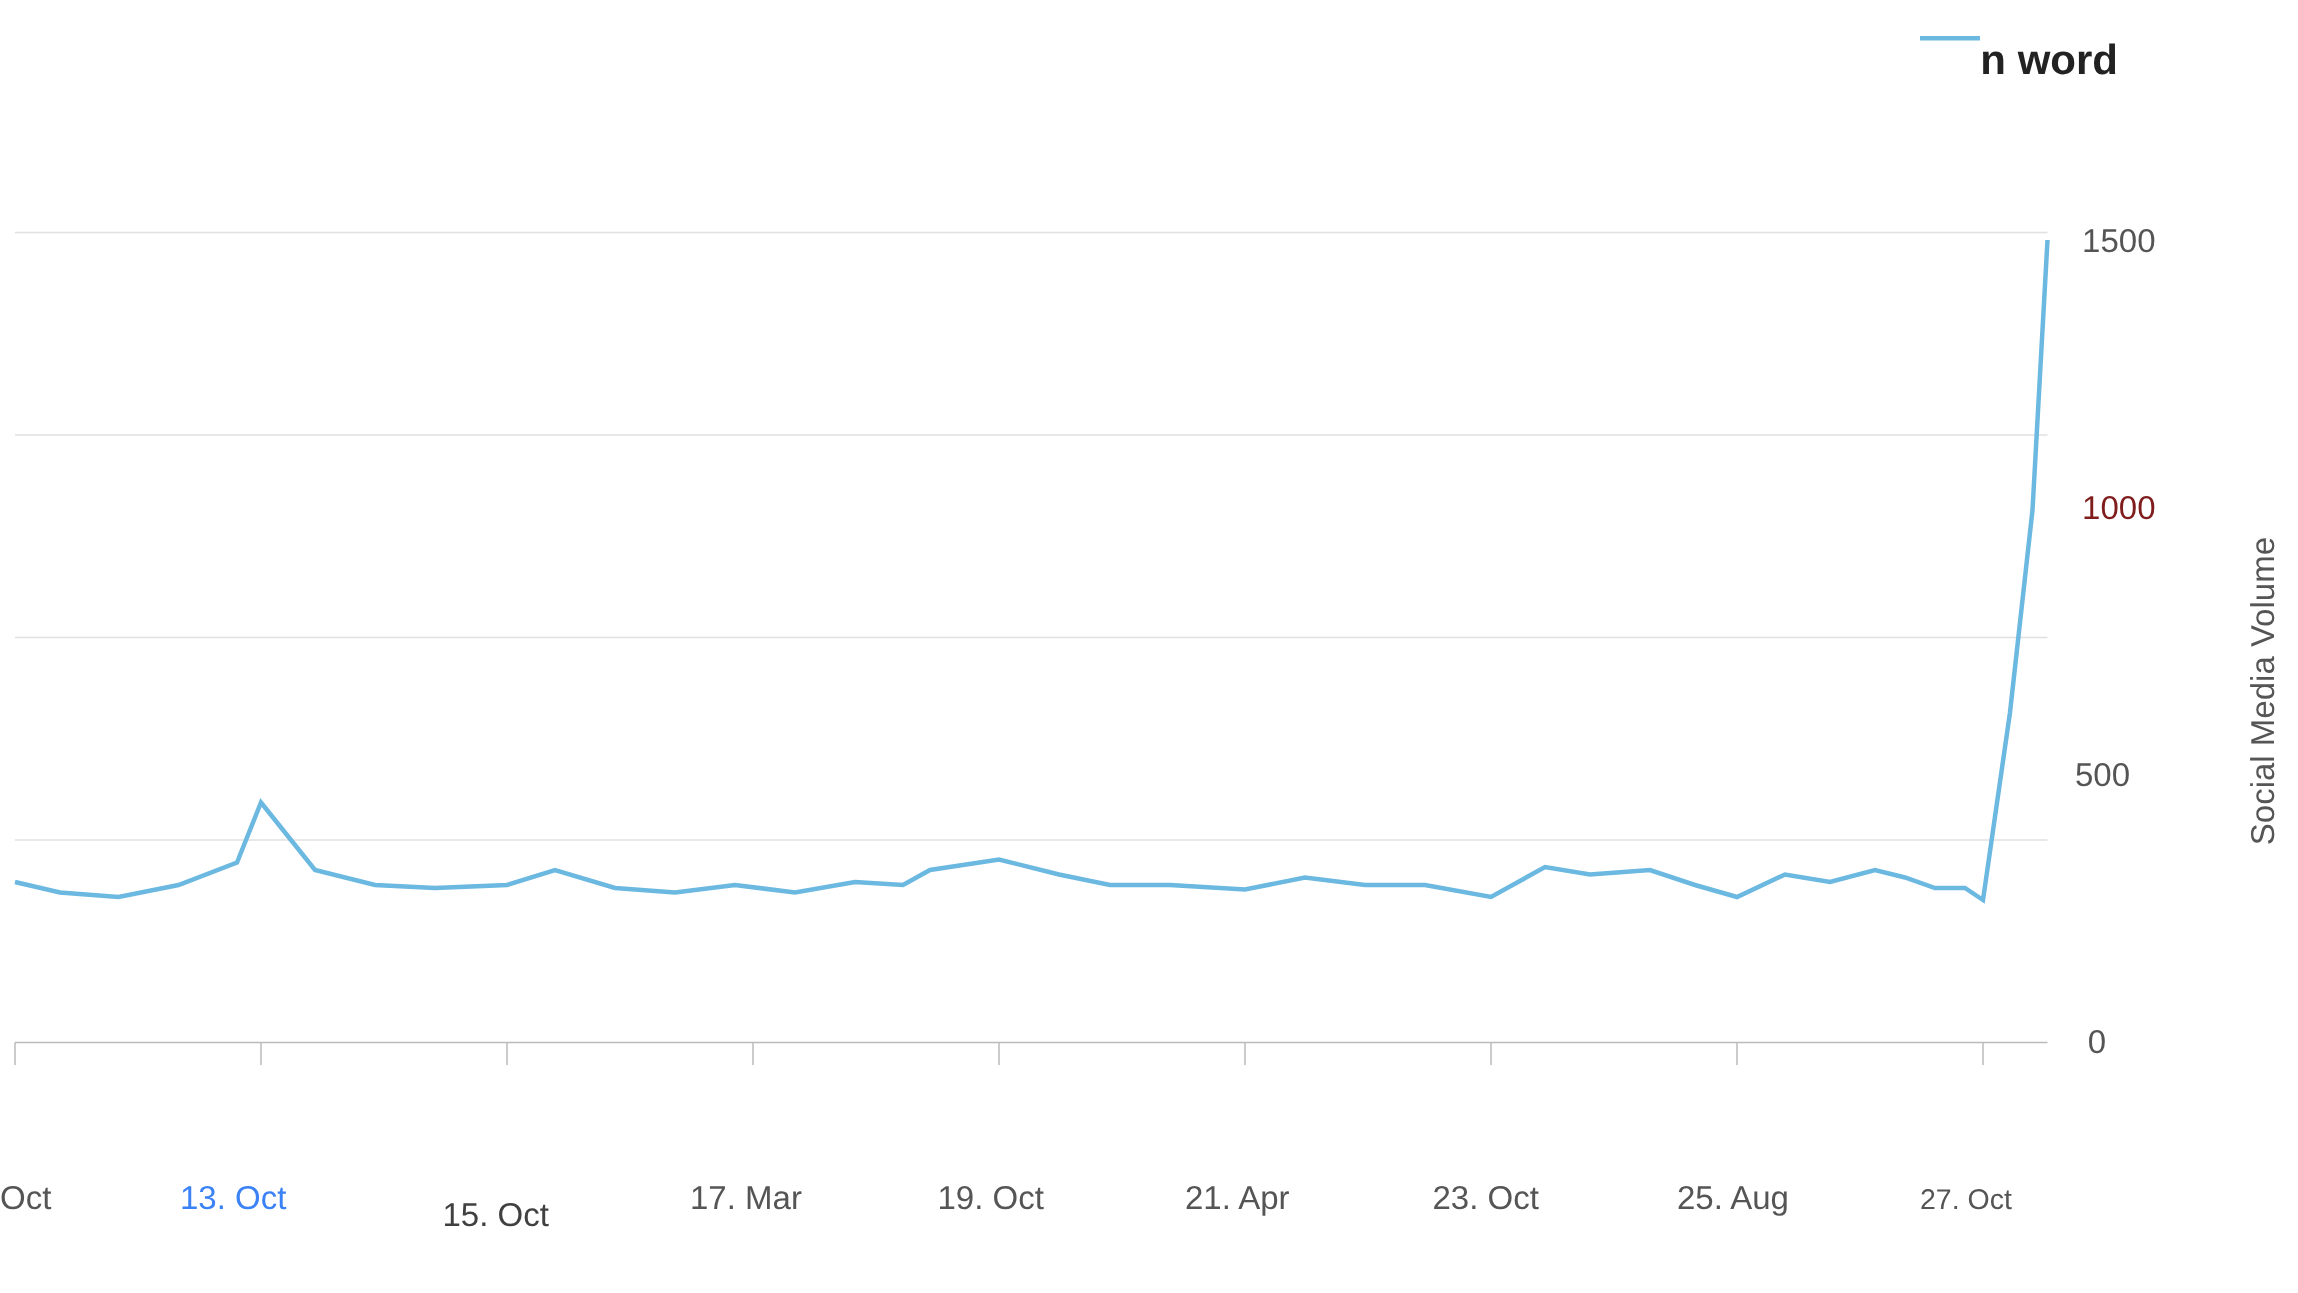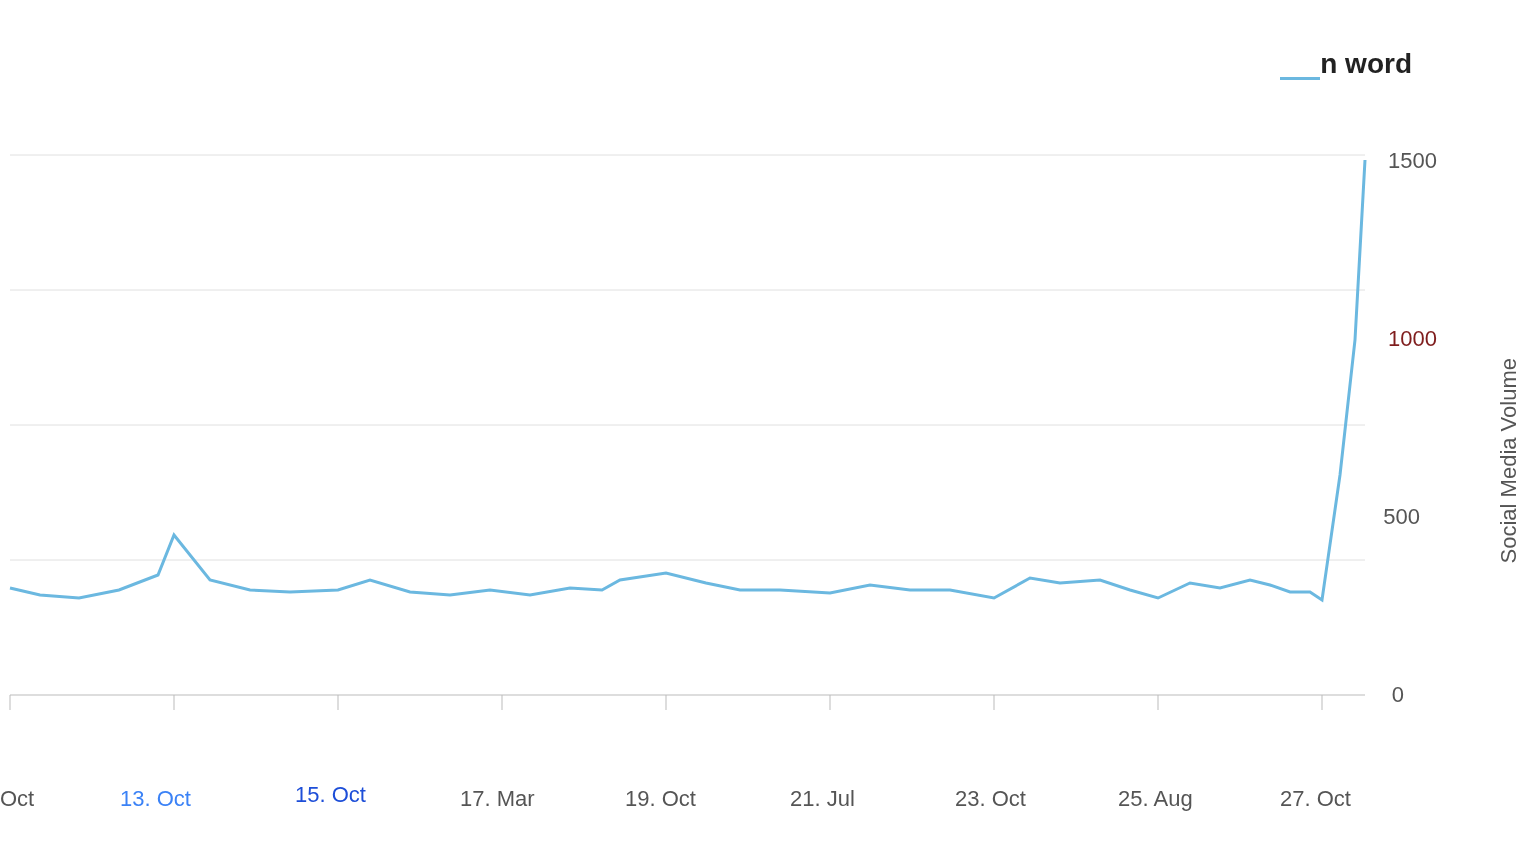--- a/index.html
+++ b/index.html
@@ -11,24 +11,24 @@
       overflow: hidden;
     }
     .chart-container {
       position: relative;
       width: 1532px;
       height: 862px;
       background: #fff;
     }
     .legend {
       position: absolute;
-      top: 48px;
+      top: 24px;
       right: 120px;
       display: flex;
-      align-items: flex-end;
+      align-items: flex-start;
     }
     .legend-line {
       width: 40px;
       height: 3px;
       background: #6bb8e0;
     }
     .legend-label {
       font-size: 28px;
       font-weight: bold;
       color: #222;
@@ -118,21 +118,21 @@
       "></polyline>
   </svg>
 
   <div style="position:absolute; right:95px; top:148px; font-size:22px; color:#555;">1500</div>
   <div style="position:absolute; right:95px; top:326px; font-size:22px; color:#7f1d1d;">1000</div>
   <div style="position:absolute; right:112px; top:504px; font-size:22px; color:#555;">500</div>
   <div style="position:absolute; right:128px; top:682px; font-size:22px; color:#555;">0</div>
 
   <div style="position:absolute; left:0px; bottom:50px; font-size:22px; color:#555;">Oct</div>
   <div style="position:absolute; left:120px; bottom:50px; font-size:22px; color:#3b82f6;">13. Oct</div>
-  <div style="position:absolute; left:295px; bottom:54px; font-size:22px; color:#1d4ed8;">15. Oct</div>
+  <div style="position:absolute; left:295px; bottom:39px; font-size:22px; color:#404040;">15. Oct</div>
   <div style="position:absolute; left:460px; bottom:50px; font-size:22px; color:#555;">17. Mar</div>
   <div style="position:absolute; left:625px; bottom:50px; font-size:22px; color:#555;text-align:center;">19. Oct</div>
-  <div style="position:absolute; left:790px; bottom:50px; font-size:22px; color:#555;">21. Jul</div>
+  <div style="position:absolute; left:790px; bottom:50px; font-size:22px; color:#555;">21. Apr</div>
   <div style="position:absolute; left:955px; bottom:50px; font-size:22px; color:#555;">23. Oct</div>
   <div style="position:absolute; left:1118px; bottom:50px; font-size:22px; color:#555;">25. Aug</div>
-  <div style="position:absolute; left:1280px; bottom:50px; font-size:22px; color:#555;">27. Oct</div>
+  <div style="position:absolute; left:1280px; bottom:50px; font-size:19px; color:#555;">27. Oct</div>
 
 </div>
 
 </body></html>

